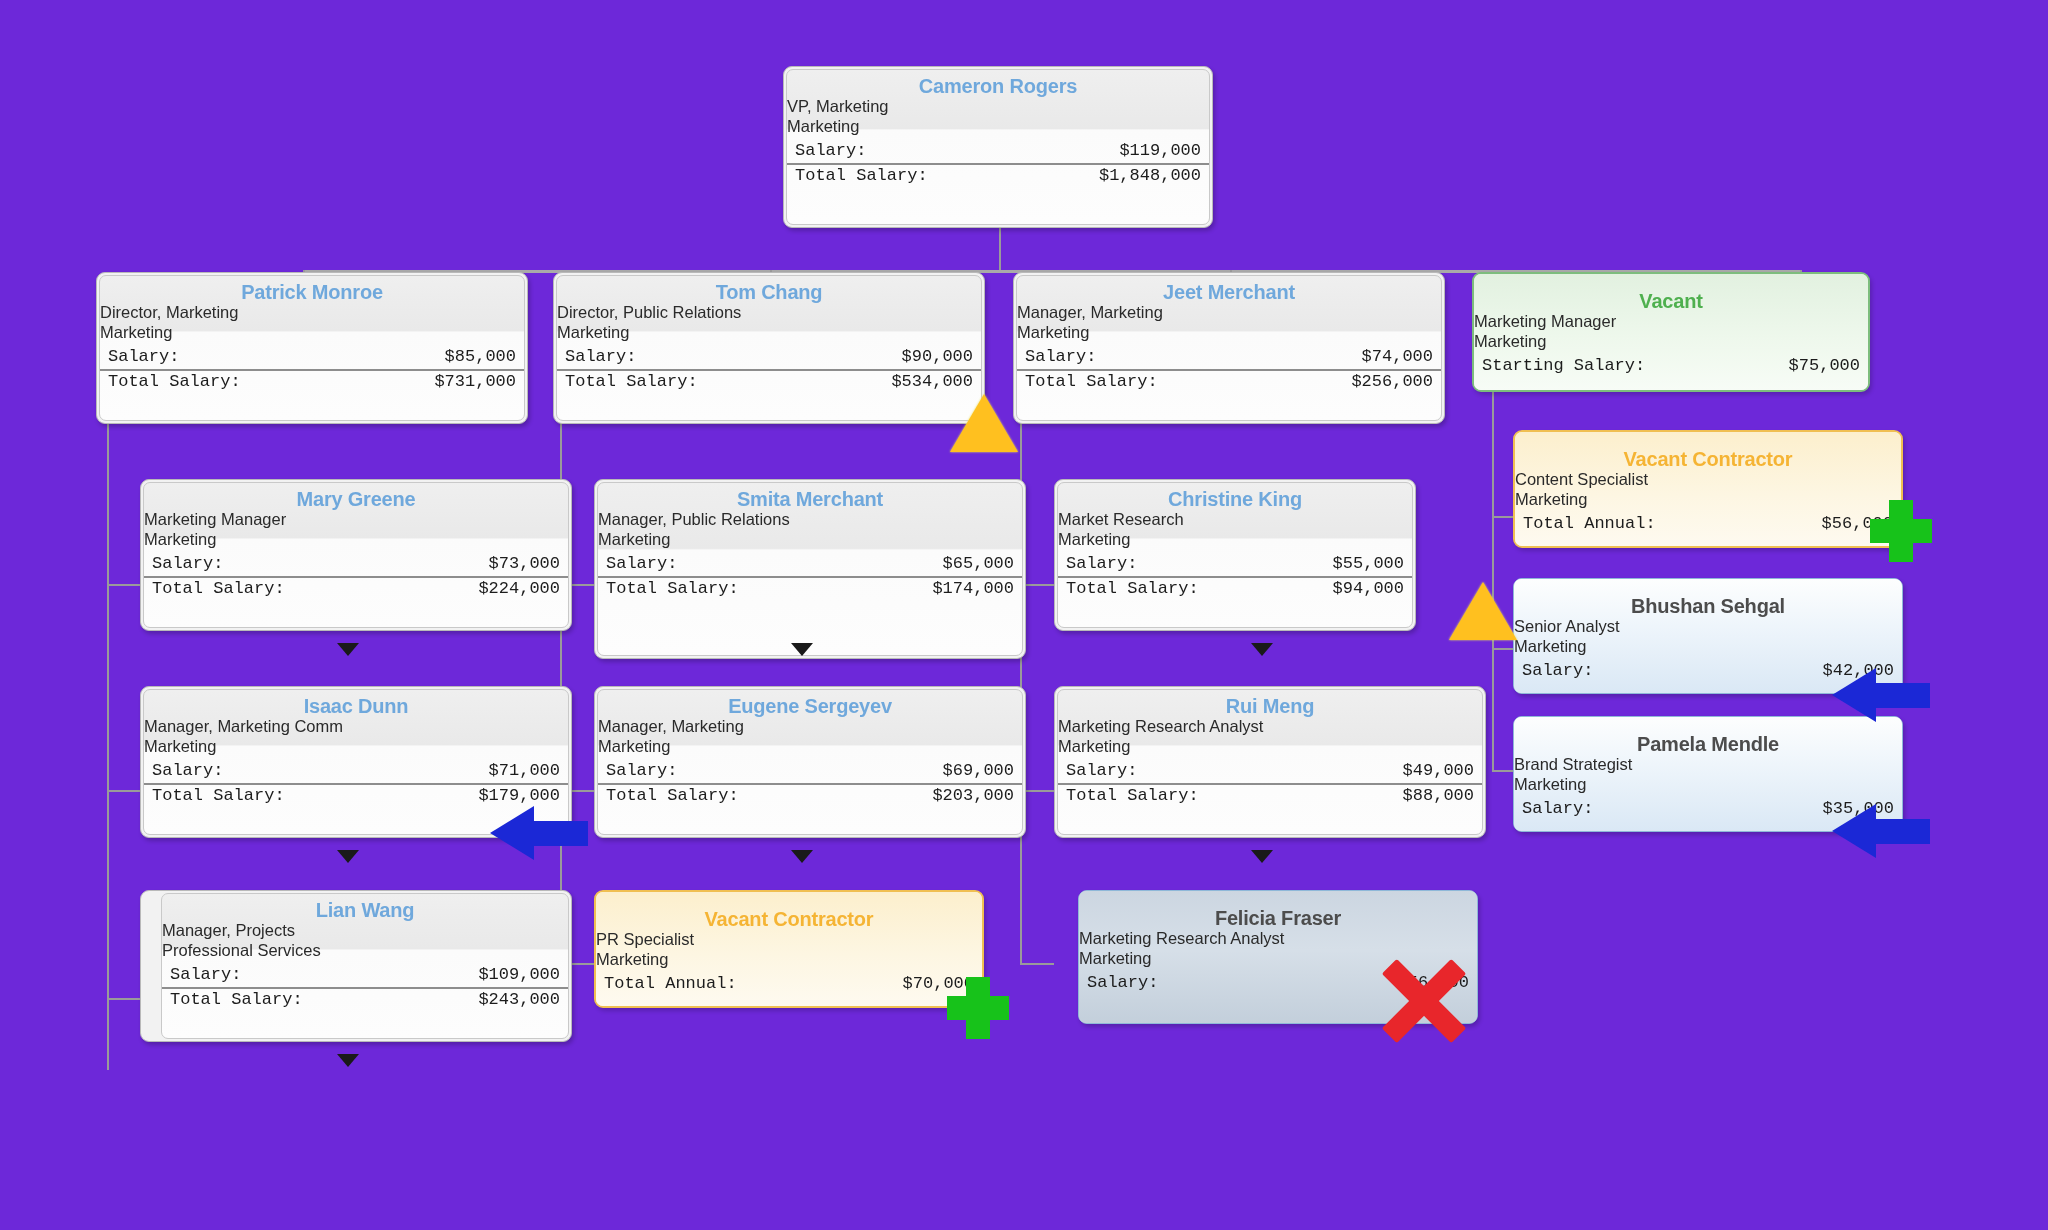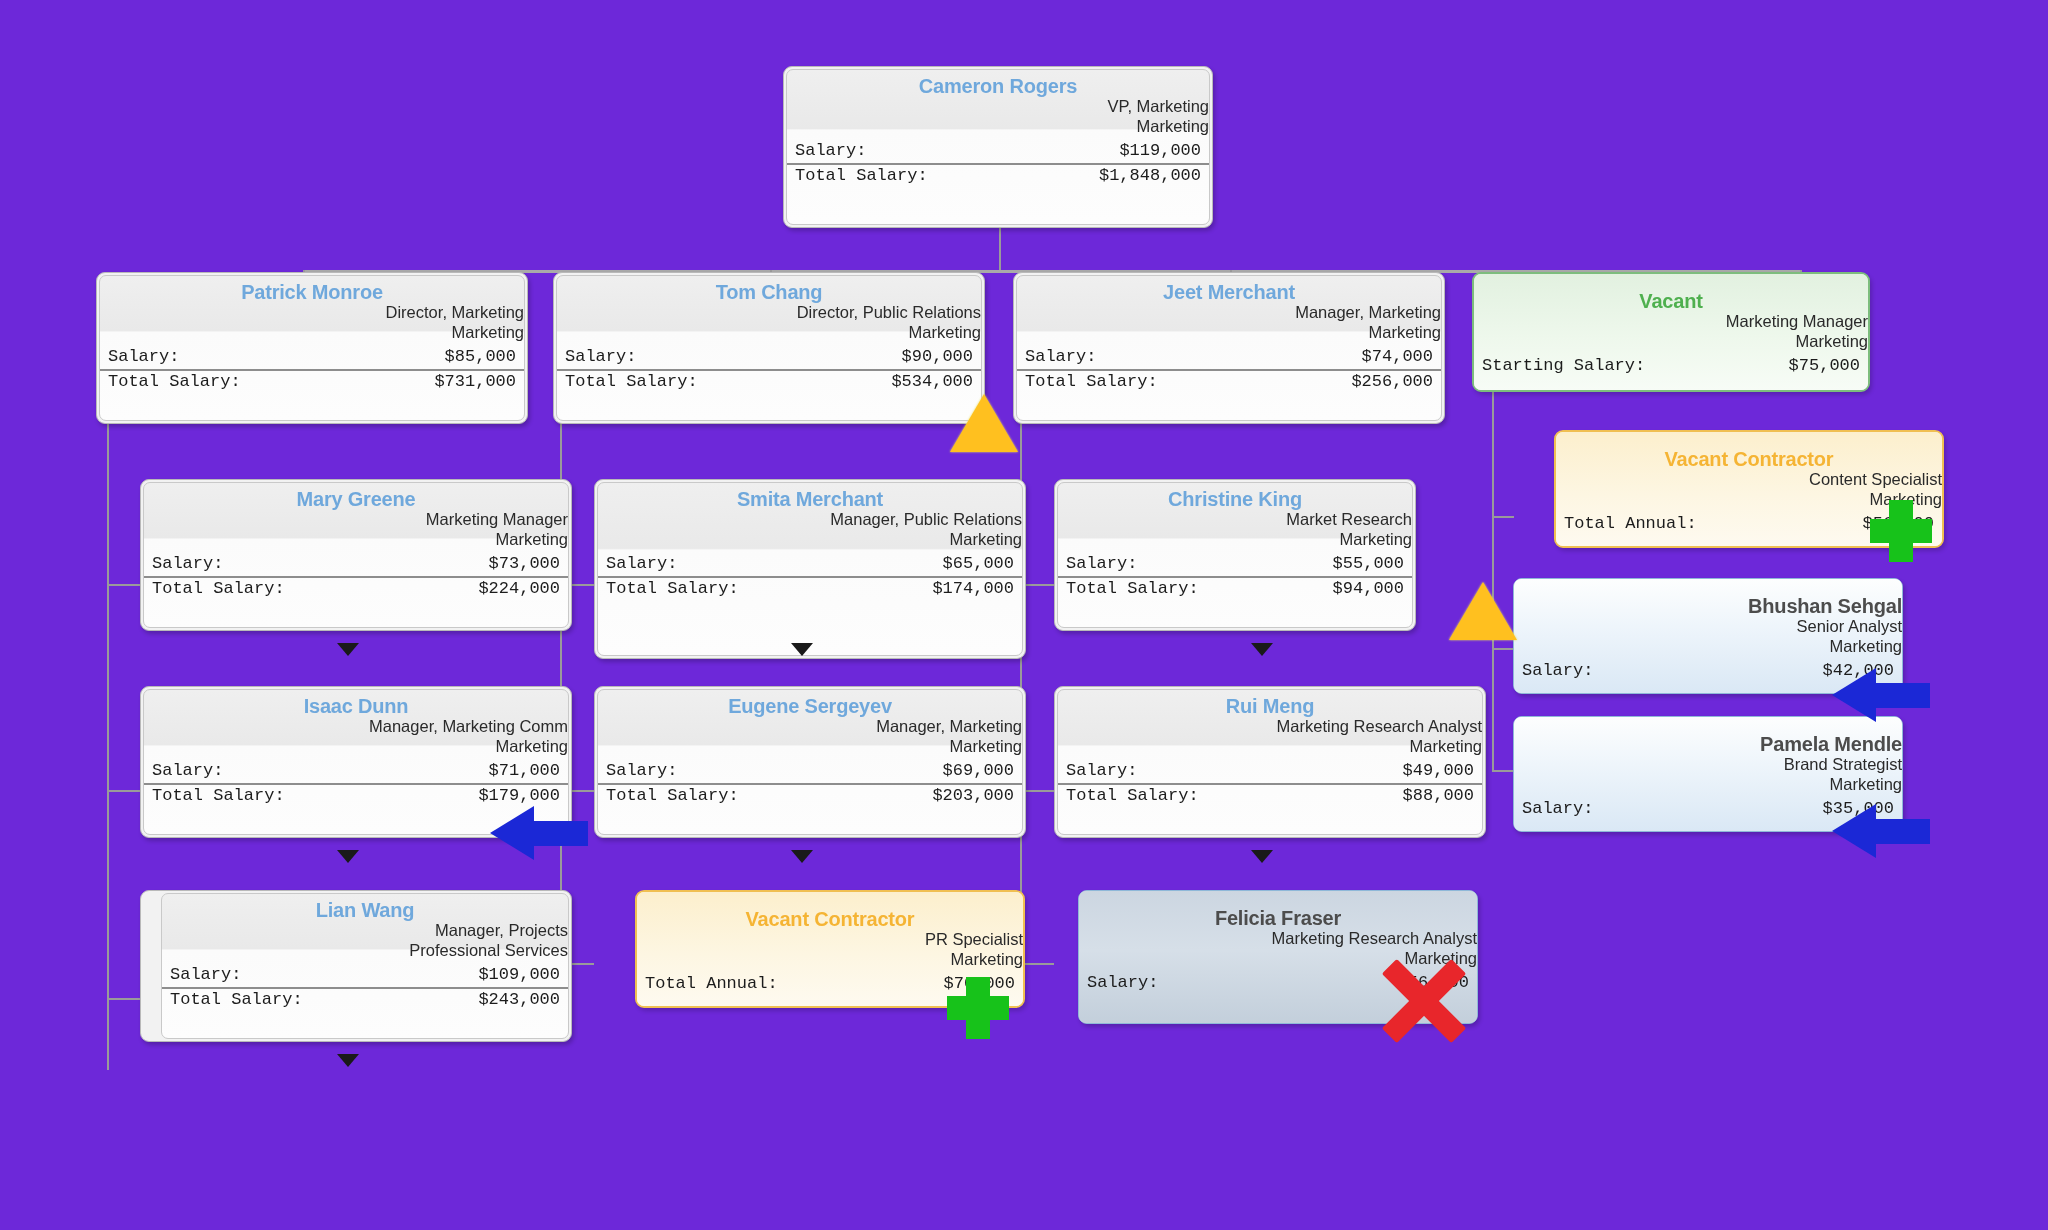--- a/index.html
+++ b/index.html
@@ -47,21 +47,21 @@
   }
   .nm {
     text-align: center;
     font-weight: bold;
     font-size: 20px;
     color: #6fa8dc;
     line-height: 1.12;
     letter-spacing: -0.2px;
   }
   .ttl, .dept {
-    text-align: right;
+    text-align: left;
     font-size: 16.5px;
     color: #2a2a2a;
     line-height: 1.2;
   }
   .rows { margin-top: 3px; font-family: Liberation Mono, monospace; }
   .row {
     display: flex;
     justify-content: space-between;
     font-size: 17px;
     color: #1c1c1c;
@@ -76,34 +76,34 @@
   
   
   .node.green { background: #eaf6ea; border: 2px solid #7dbd7d; box-shadow: 2px 3px 4px rgba(0,0,0,0.18); padding: 0; }
   .node.green .inner {
     border: none;
     background: linear-gradient(180deg,#e2f1e0 0%,#eef8ec 55%,#f7fcf6 100%);
   }
   .node.green .nm { color: #4fb04f; }
 
   
-  .node.amber { background: #fdf3d6; border: 2px solid #f0bf52; box-shadow: 2px 3px 4px rgba(0,0,0,0.18); padding: 0; margin-left: 41px; }
+  .node.amber { background: #fdf3d6; border: 2px solid #f0bf52; box-shadow: 2px 3px 4px rgba(0,0,0,0.18); padding: 0; }
   .node.amber .inner {
     border: none;
     background: linear-gradient(180deg,#fcefcd 0%,#fdf6e2 55%,#fefaf0 100%);
   }
   .node.amber .nm { color: #f5b434; }
 
   
   .node.lblue { background: #e5eff9; border: 1px solid #8fb8d8; box-shadow: 2px 3px 4px rgba(0,0,0,0.20); padding: 0; }
   .node.lblue .inner {
     border: none;
     background: linear-gradient(180deg,#fdfefe 0%,#eef5fb 42%,#dae8f5 100%);
   }
-  .node.lblue .nm { color: #4c4c4c; text-align: right; }
+  .node.lblue .nm { color: #4c4c4c; }
 
   
   .node.steel { background: #d2dce6; border: 1px solid #8fb8d8; box-shadow: 2px 3px 4px rgba(0,0,0,0.20); padding: 0; }
   .node.steel .inner {
     border: none;
     background: linear-gradient(180deg,#ccd6e1 0%,#d6dfe8 45%,#c3cfdb 100%);
   }
   .node.steel .nm { color: #4c4c4c; }
 
   

